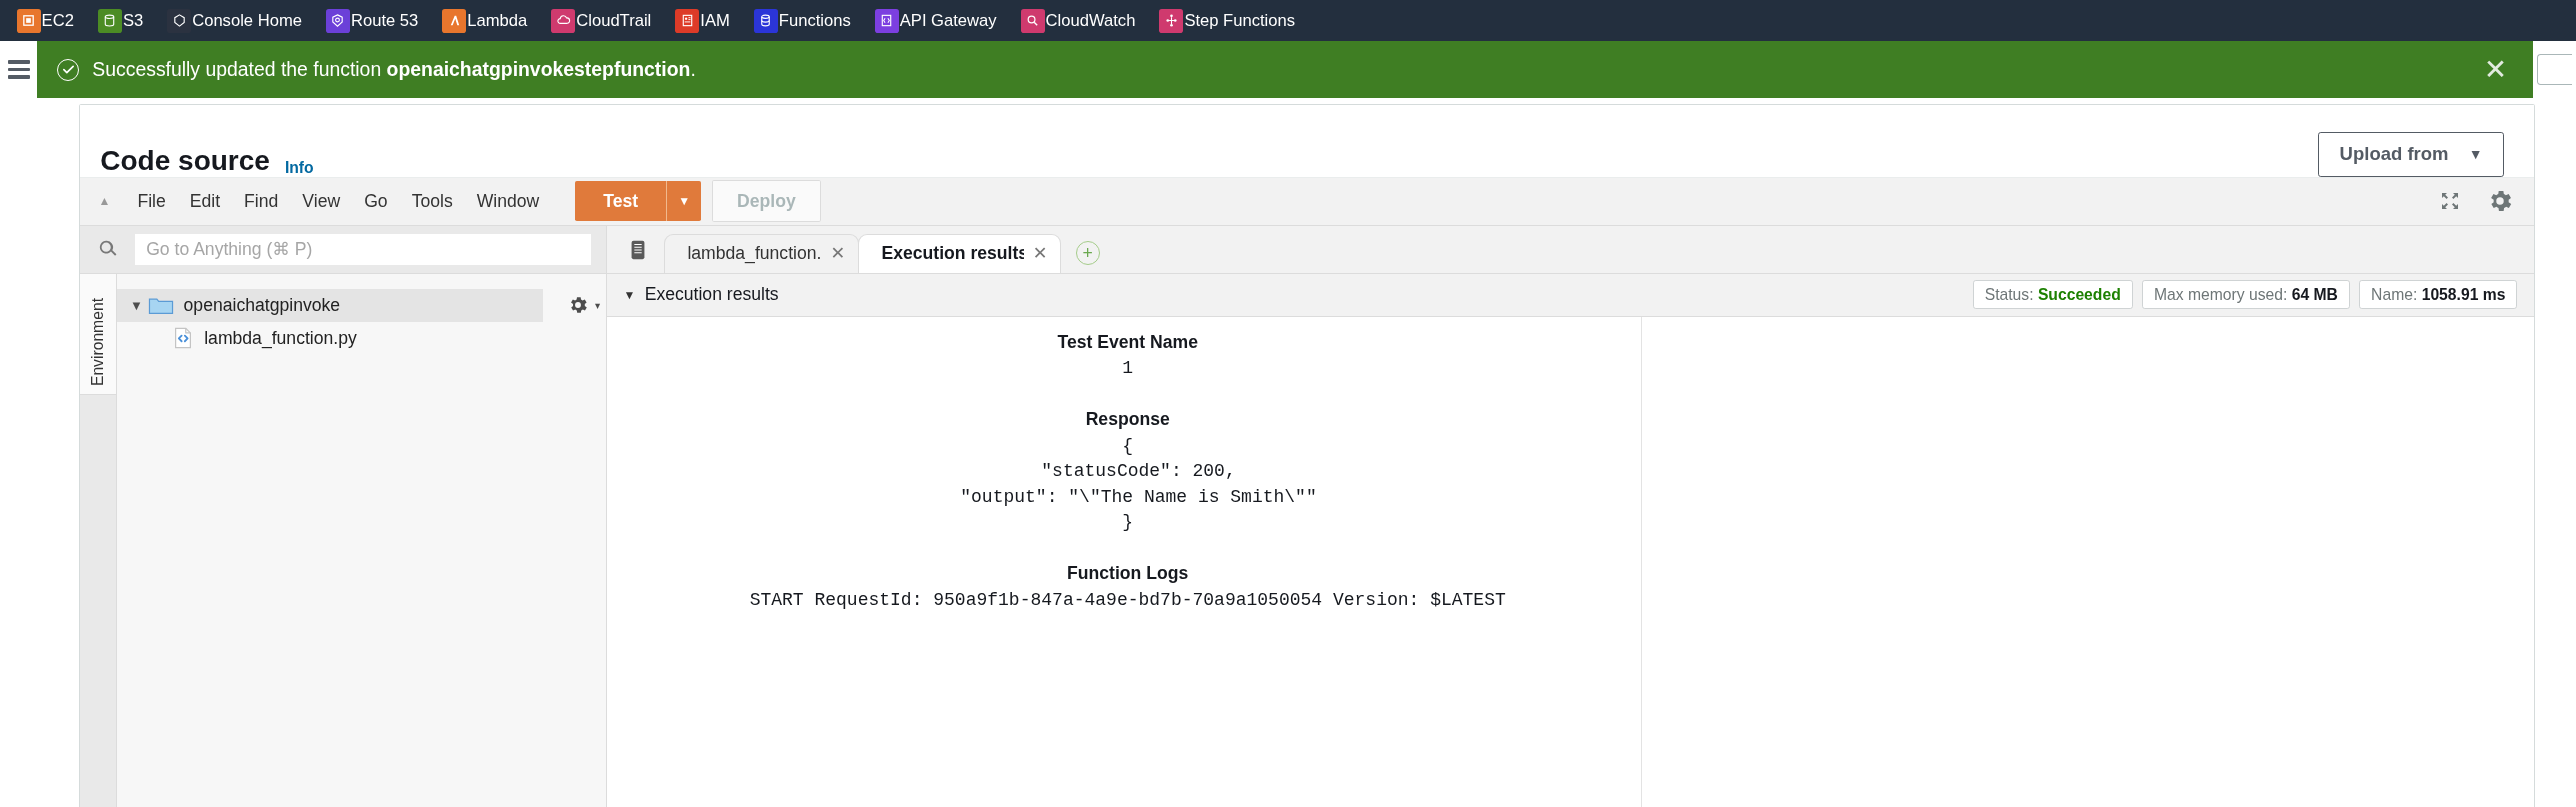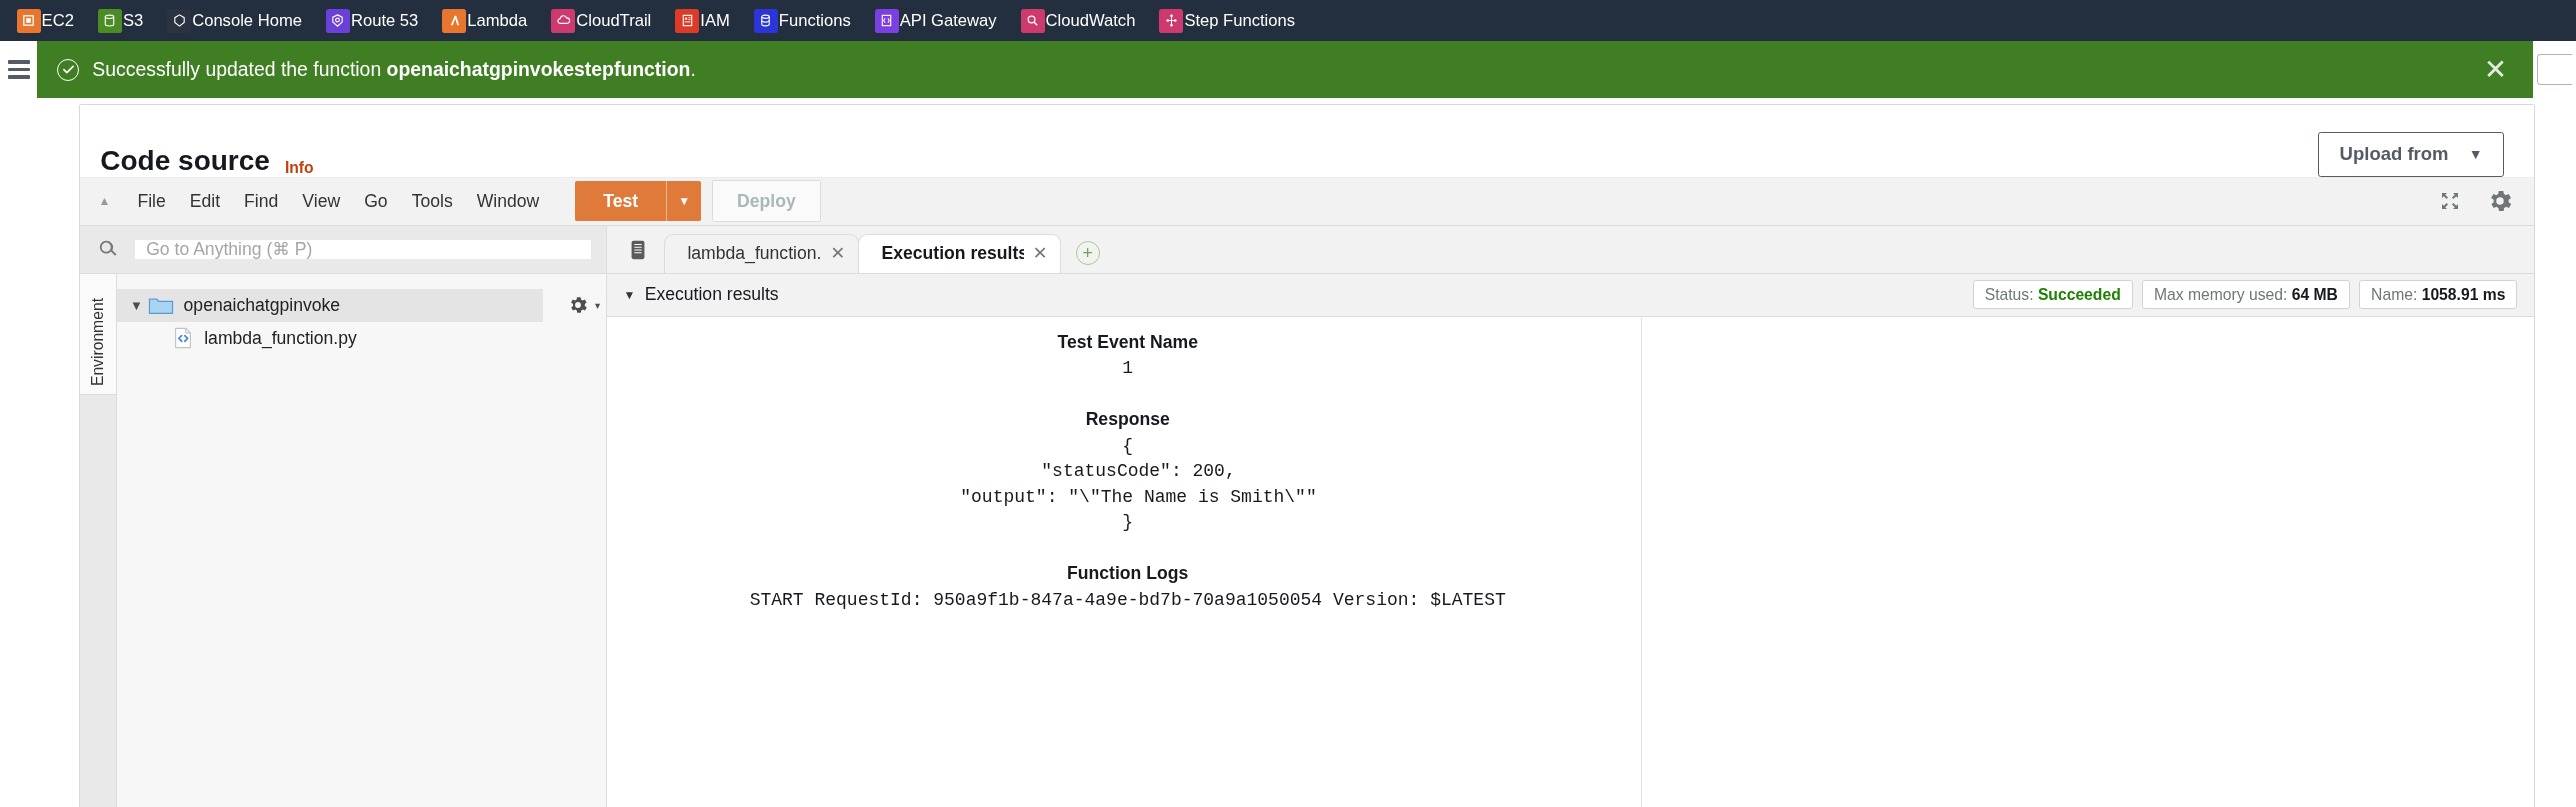--- a/index.html
+++ b/index.html
@@ -97,21 +97,21 @@
     overflow: hidden;
   }
   #panel-header {
     height: 72px; flex: none;
     display: flex; align-items: flex-end;
     padding: 0 30px 0 20.3px;
     background: #fff;
   }
   #panel-title { font-size: 28px; font-weight: bold; color: #16191f; }
   #panel-info {
-    font-size: 15.7px; color: #c2410c; margin-left: 15px;
+    font-size: 15.7px; color: #0369a1; margin-left: 15px;
     font-weight: bold; cursor: pointer;
   }
   #upload-btn {
     margin-left: auto;
     border: 0.9px solid #545b64; border-radius: 2.8px;
     background: #fff; color: #545b64;
     font-size: 18.5px; font-weight: bold;
     padding: 10.2px 20.3px;
     display: flex; align-items: center; gap: 20.3px;
     cursor: pointer;
@@ -183,21 +183,21 @@
   #explorer-search {
     height: 48px; flex: none;
     background: #e9e9e9;
     display: flex; align-items: center;
     padding: 0 15px 0 16.6px;
     border-bottom: 0.9px solid #dcdcdc;
   }
   #search-icon svg { fill: #787878; display:block; }
   #search-input {
     flex: 1; margin-left: 16.6px;
-    height: 19px; border: none; background: #fff;
+    height: 31px; border: none; background: #fff;
     font-size: 17.6px; color: #333;
     padding: 0 11px;
     font-family: "Liberation Sans", sans-serif;
   }
   #search-input::placeholder { color: #a6a6a6; }
   #explorer-body { flex: 1; display: flex; min-height: 0; }
   #env-tab {
     width: 37px; flex: none;
     background: #fafafa;
     border-right: 0.9px solid #dcdcdc;

